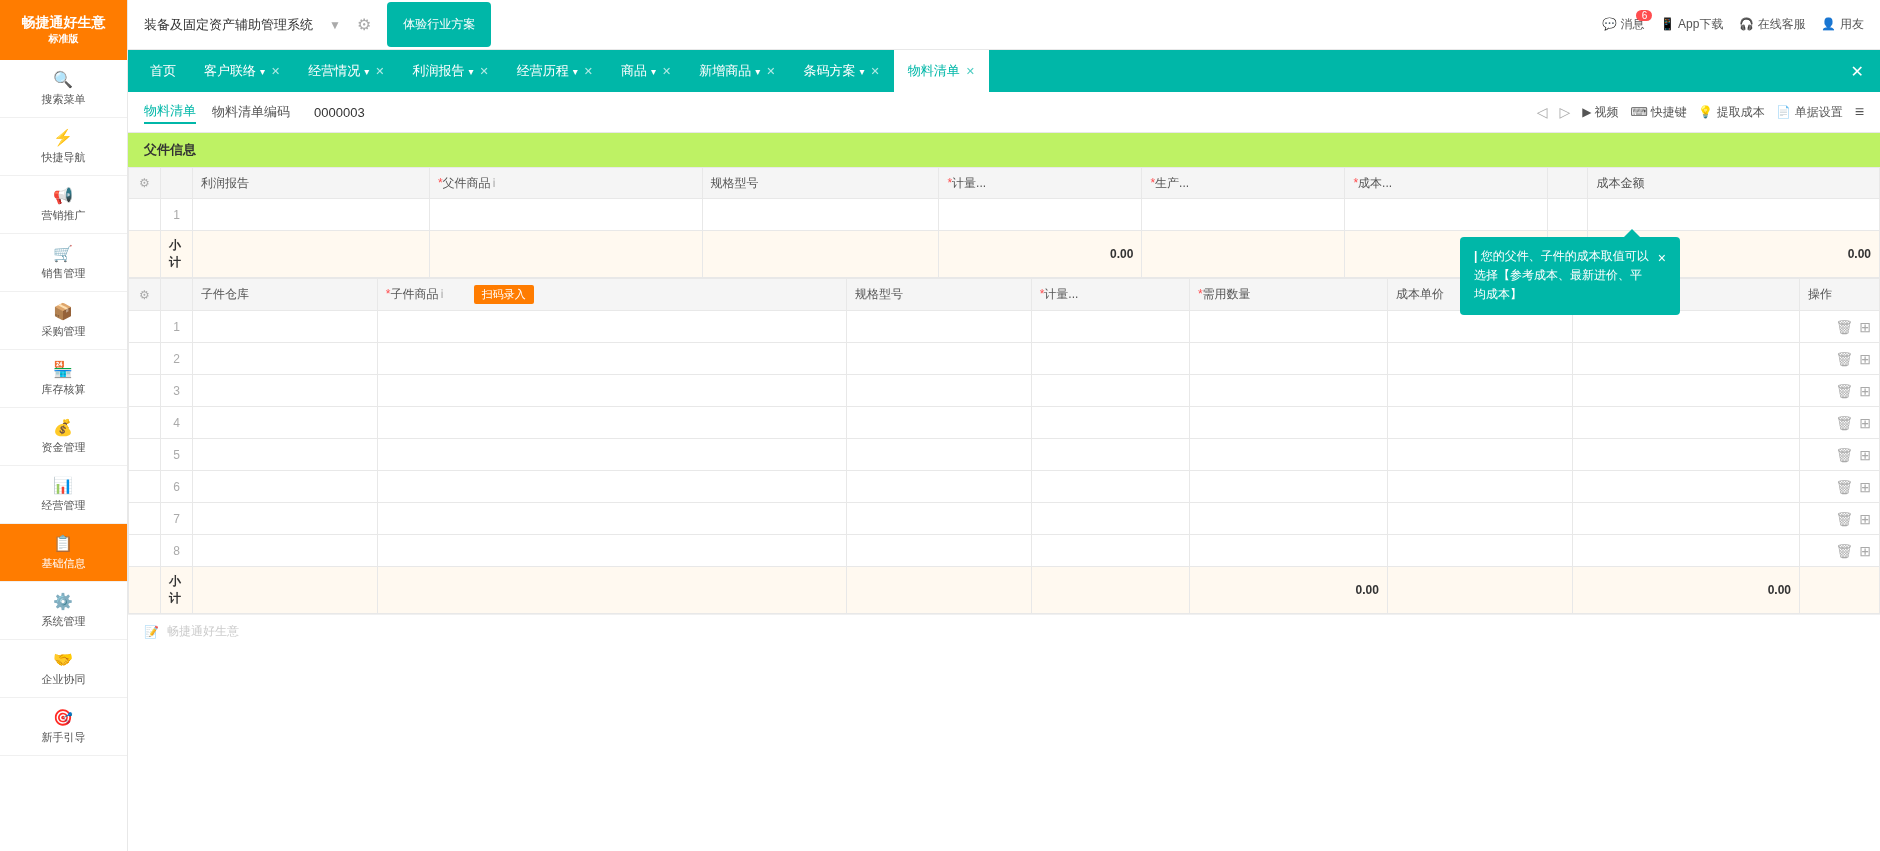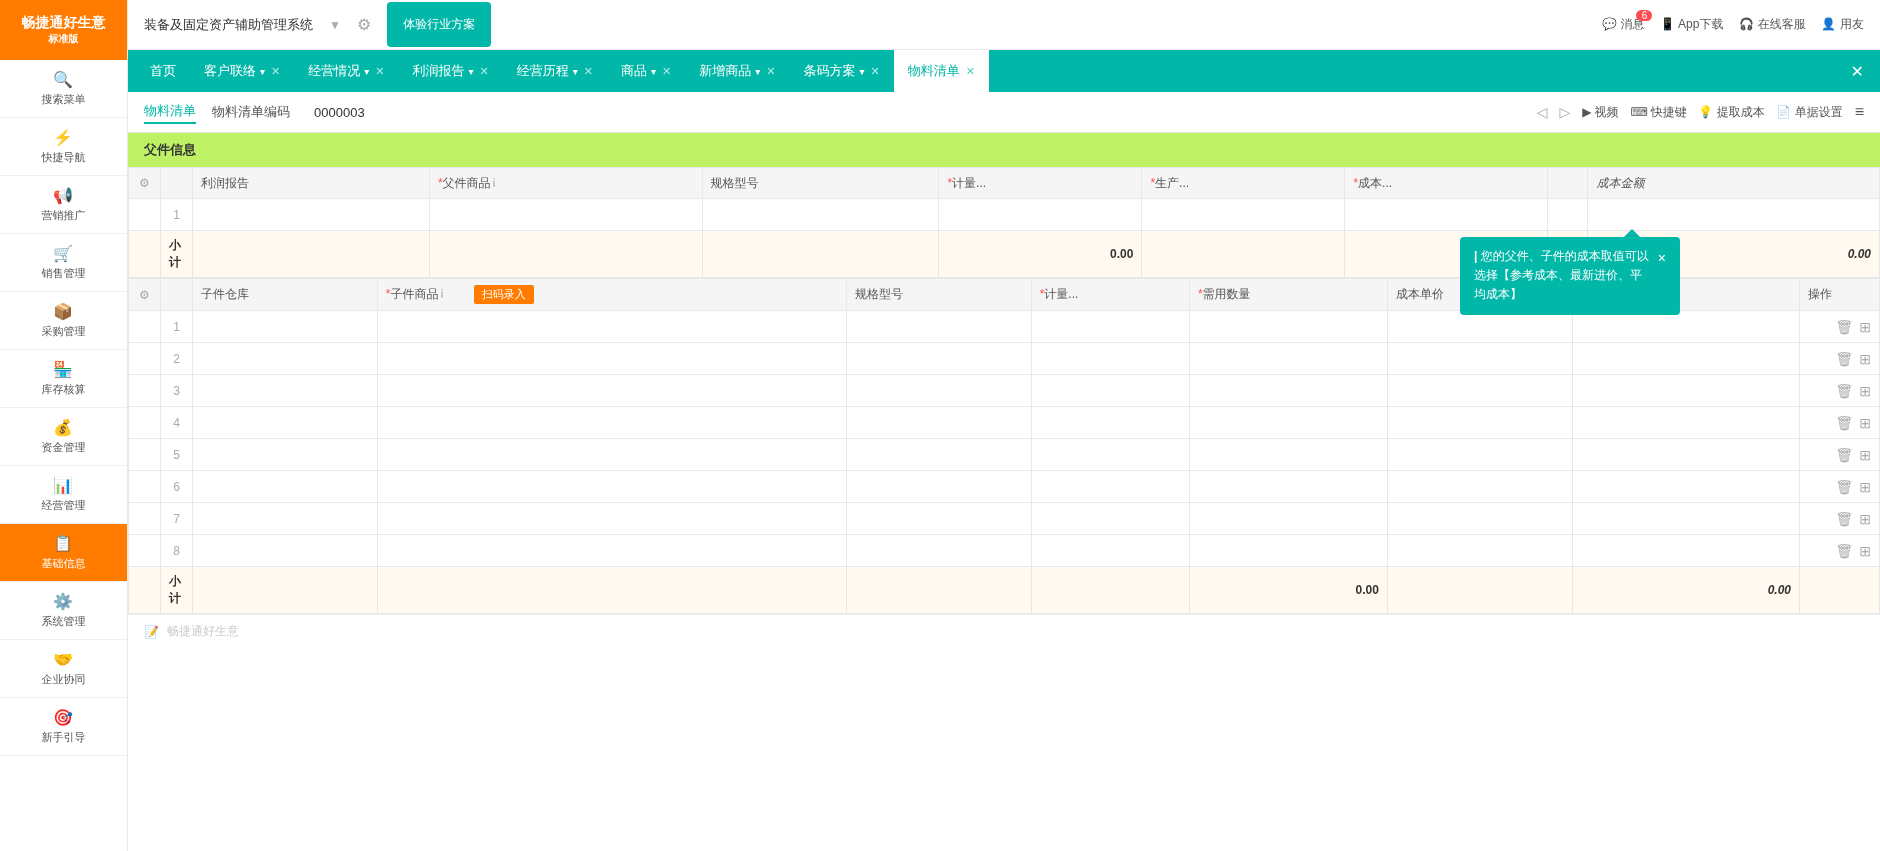--- a/index.html
+++ b/index.html
@@ -213,21 +213,21 @@
       border-top: 1px solid #f0f0f0;
       display: flex;
       align-items: center;
       gap: 8px;
     }
 
     
     .navtabs-end { margin-left: auto; color: white; cursor: pointer; font-size: 16px; padding: 0 8px; }
 
     .col-actions { width: 80px; text-align: center; }
-    .col-cost-amount { text-align: right; min-width: 80px; font-style: italic; }
+    .col-cost-amount { text-align: right; min-width: 80px; }
   </style>
 </head>
 <body>
 
 <div class="sidebar">
   <div class="sidebar-logo">
     <span class="logo-main">畅捷通好生意</span>
     <span class="logo-sub">标准版</span>
   </div>
   <div id="sidebar-items-container">

